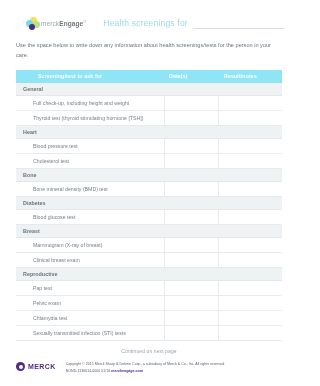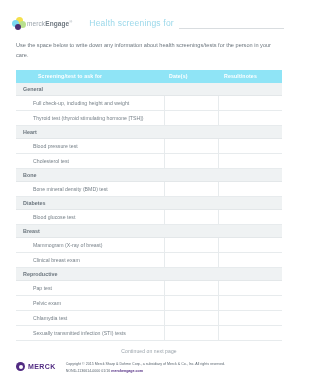--- a/index.html
+++ b/index.html
@@ -8,21 +8,21 @@
     background:#ffffff;
     font-family:"Liberation Sans", sans-serif;
     color:#5b6670;
     -webkit-font-smoothing:antialiased;
   }
   .page{position:relative;width:298px;height:386px;box-sizing:border-box;}
 
   
   .header{
     display:flex;align-items:center;
-    padding:16px 14px 0 12px;
+    padding:16px 14px 0 26px;
     height:30px;box-sizing:border-box;
   }
   .logo{display:flex;align-items:center;flex:0 0 auto;}
   .logo-mark{position:relative;width:13px;height:13px;margin-right:2px;flex:0 0 auto;}
   .logo-mark i{position:absolute;display:block;border-radius:50%;}
   .lm1{width:7px;height:7px;background:#f4e04d;left:4px;top:0;}
   .lm2{width:7px;height:7px;background:#7ad7f0;left:0;top:3px;}
   .lm3{width:7px;height:7px;background:#b9e08e;left:7px;top:4px;}
   .lm4{width:6px;height:6px;background:#4b2e72;left:3px;top:7px;}
   .logo-text{font-size:6.5px;letter-spacing:.1px;color:#9aa3ab;white-space:nowrap;}

